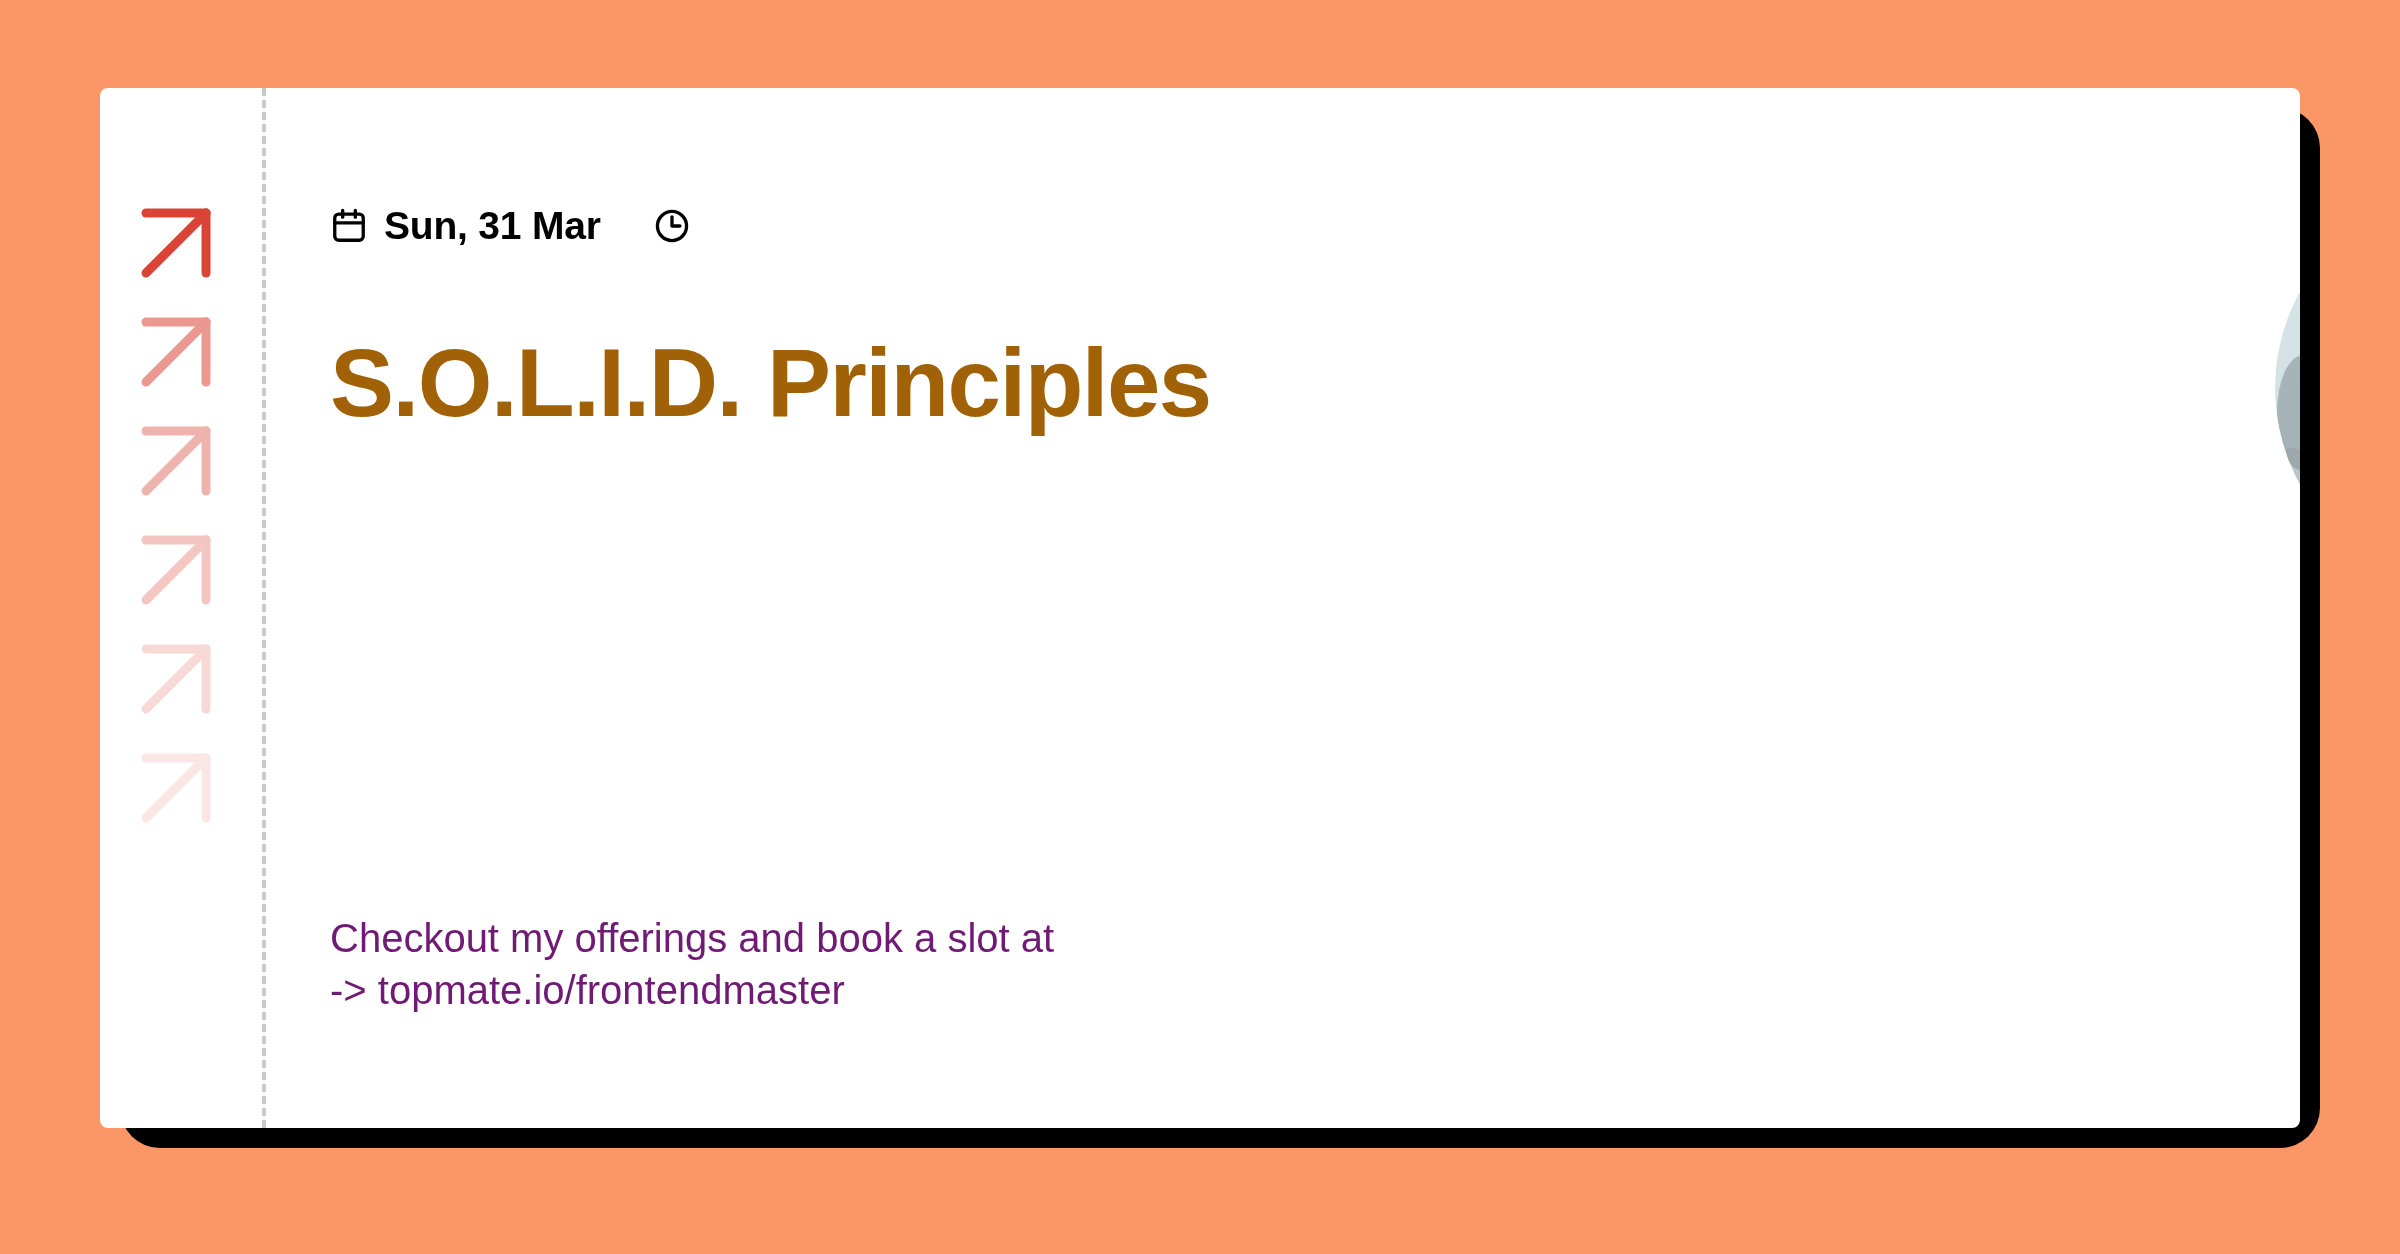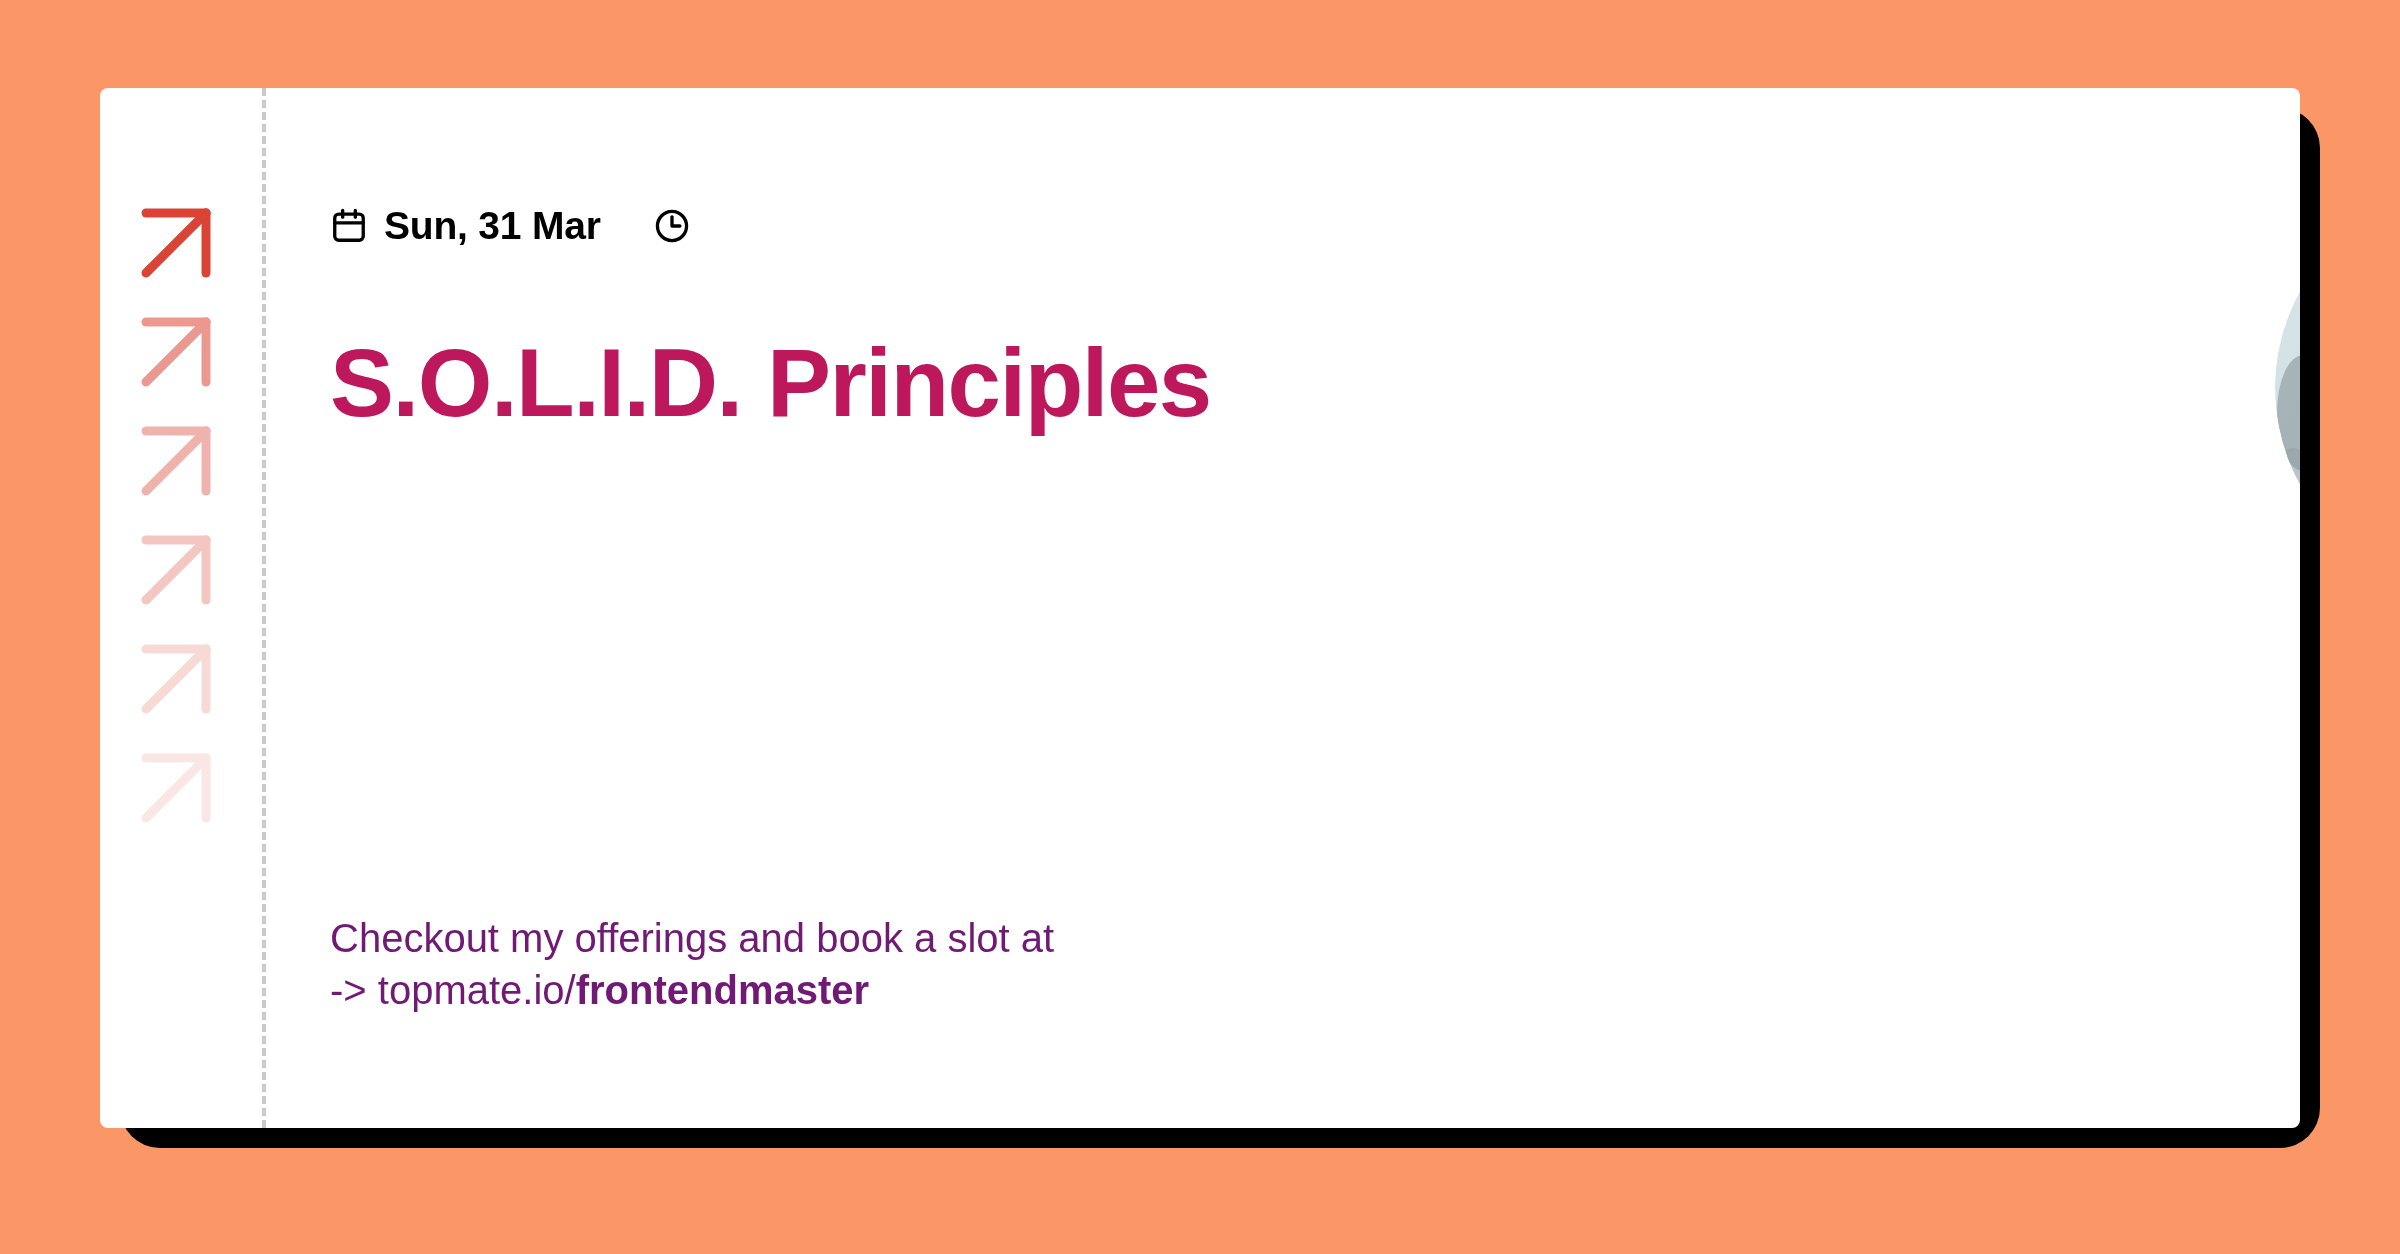--- a/index.html
+++ b/index.html
@@ -108,35 +108,35 @@
   }
 
   .event-title {
     position: absolute;
     left: 0;
     top: 175px;
     width: 1290px;
     font-size: 96px;
     font-weight: bold;
     line-height: 1.16;
-    color: #be185d;
+    color: #a16207;
     letter-spacing: -1.5px;
   }
 
   .footer {
     position: absolute;
     left: 0;
     top: 824px;
     font-size: 40px;
     line-height: 1.3;
     color: #701a75;
     font-weight: normal;
   }
   .footer .line { white-space: nowrap; }
-  .footer .handle { font-weight: bold; text-align: right; }
+  .footer .handle { font-weight: normal; text-align: right; }
 
   
   .avatar {
     position: absolute;
     left: 1945px;
     top: 100px;
     width: 400px;
     height: 400px;
     border-radius: 50%;
     overflow: hidden;

